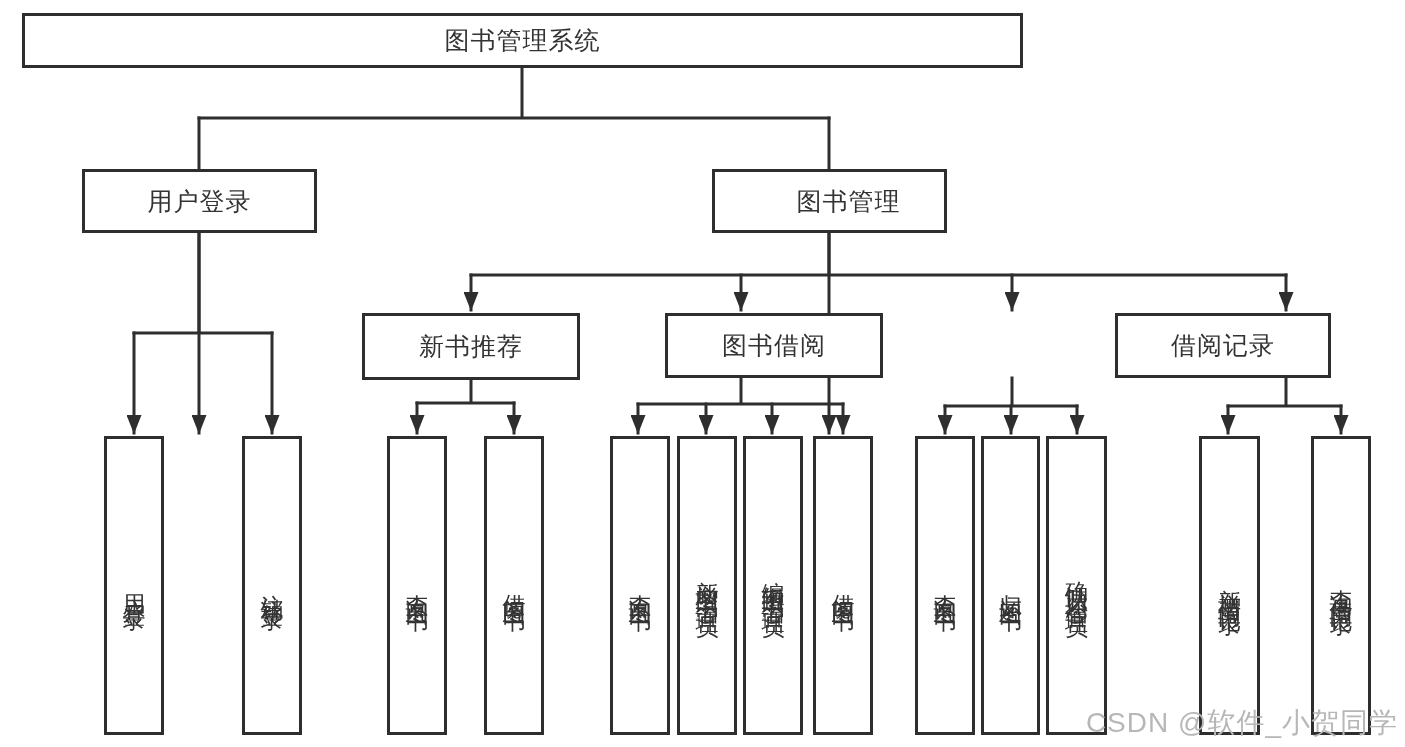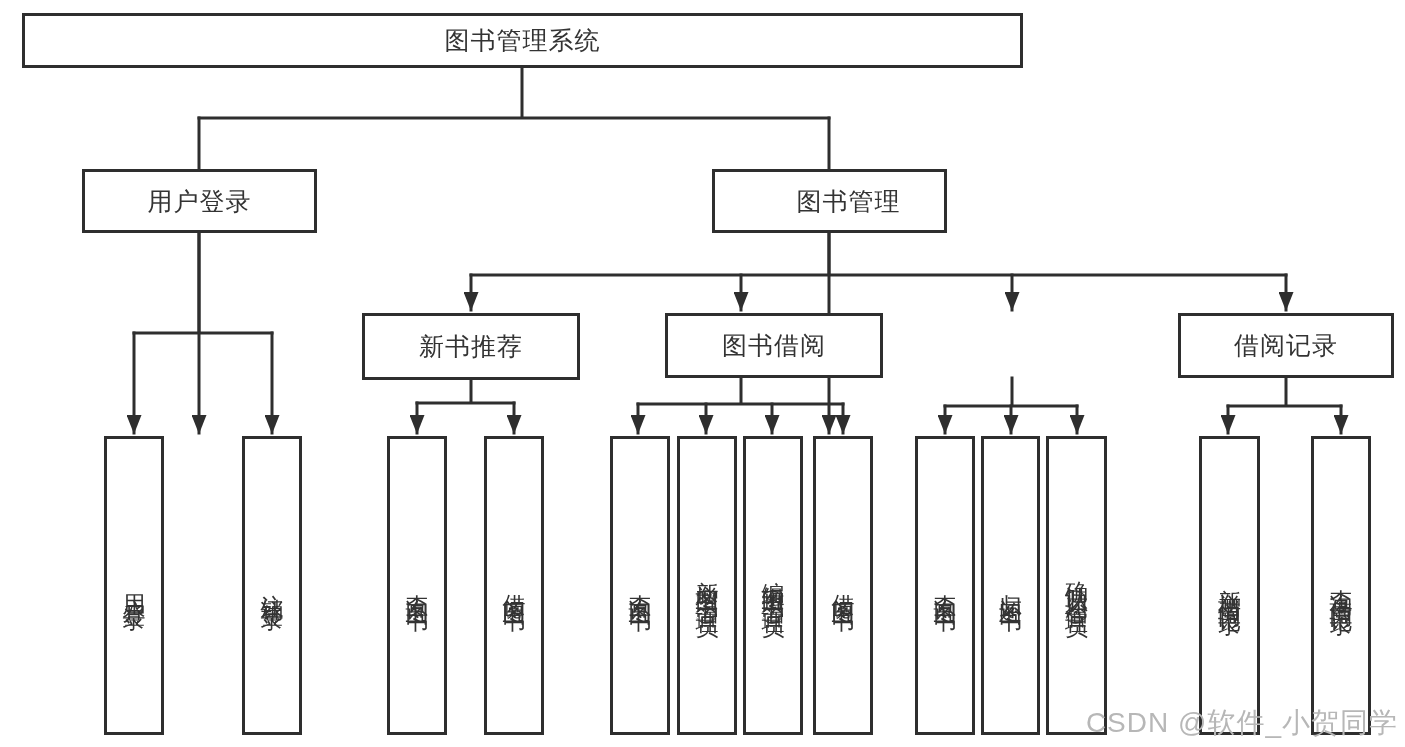--- a/index.html
+++ b/index.html
@@ -35,21 +35,21 @@
     line-height:1;
     color:#333333;
   }
   
   #n-root           {left:22px;  top:13px;  width:1001px; height:55px;font-family:Liberation Mono, monospace;}
   #n-user-login     {left:82px;  top:169px; width:235px;  height:64px;}
   #n-book-mgmt      {left:712px; top:169px; width:235px;  height:64px;padding-left:38px;}
   #n-new-book-rec   {left:362px; top:313px; width:218px;  height:67px;}
   #n-book-borrow    {left:632px; top:313px; width:218px;  height:65px;margin-left:33px;}
   #n-current-borrow {left:905px; top:313px; width:215px;  height:65px;}
-  #n-borrow-record  {left:1178px;top:313px; width:216px;  height:65px;}
+  #n-borrow-record  {left:1115px;top:313px; width:216px;  height:65px;}
 
   #n-leaf-user-login     {left:104px; top:436px; width:60px; height:299px;}
   #n-leaf-logout         {left:242px; top:436px; width:60px; height:299px;}
   #n-leaf-query-book-1   {left:387px; top:436px; width:60px; height:299px;}
   #n-leaf-borrow-book-1  {left:484px; top:436px; width:60px; height:299px;}
   #n-leaf-query-book-2   {left:610px; top:436px; width:60px; height:299px;}
   #n-leaf-add-book       {left:677px; top:436px; width:60px; height:299px;}
   #n-leaf-edit-book      {left:743px; top:436px; width:60px; height:299px;}
   #n-leaf-borrow-book-2  {left:813px; top:436px; width:60px; height:299px;}
   #n-leaf-query-book-3   {left:915px; top:436px; width:60px; height:299px;}

